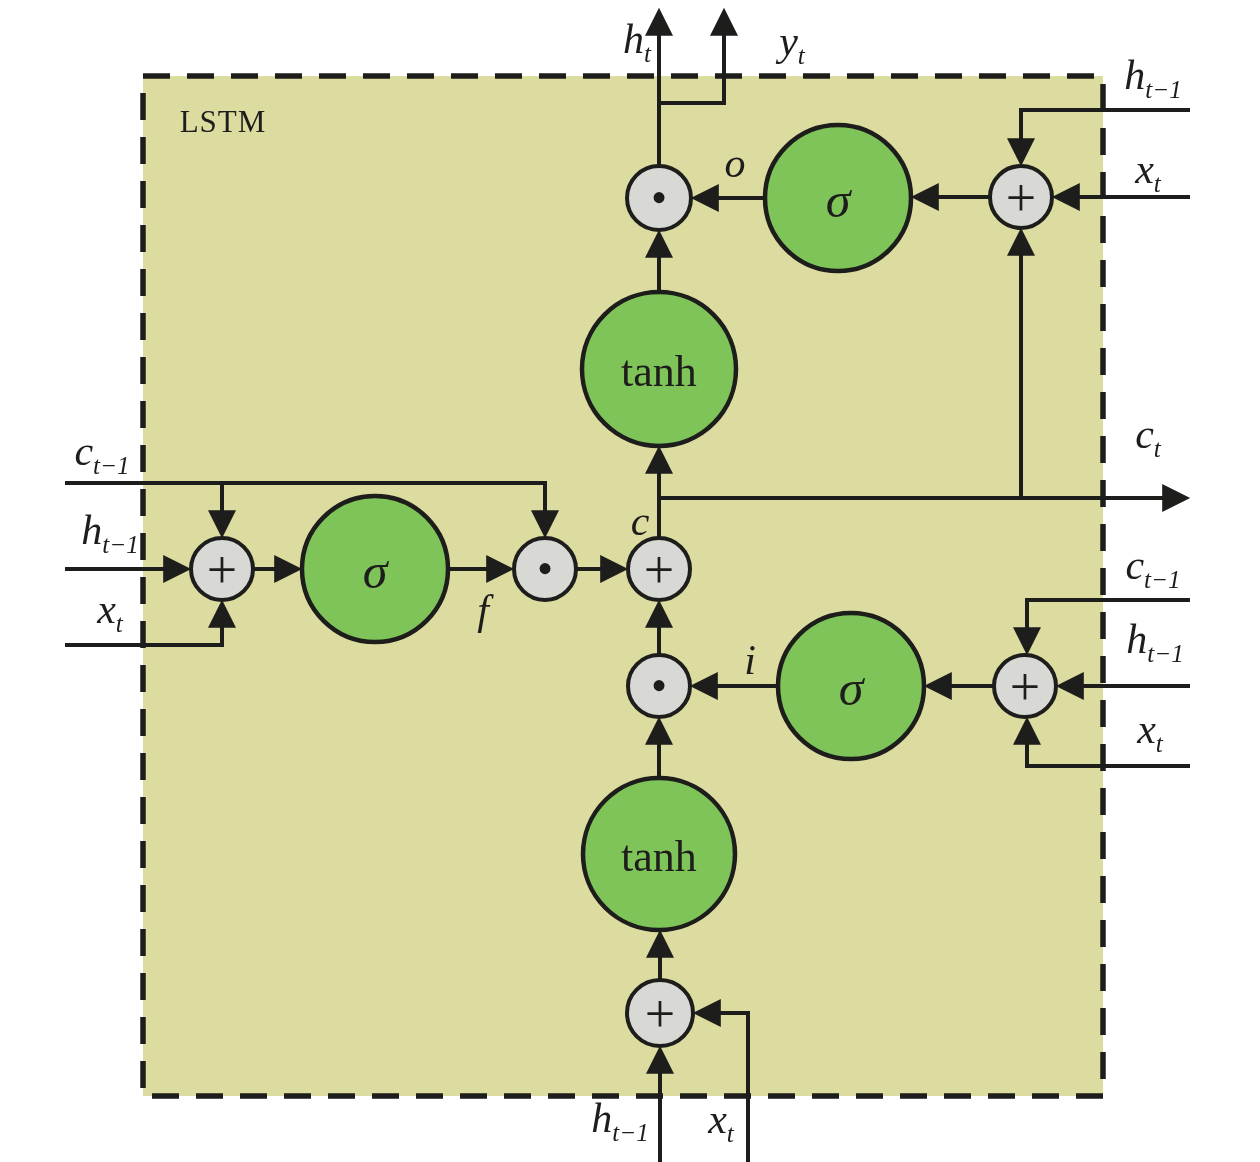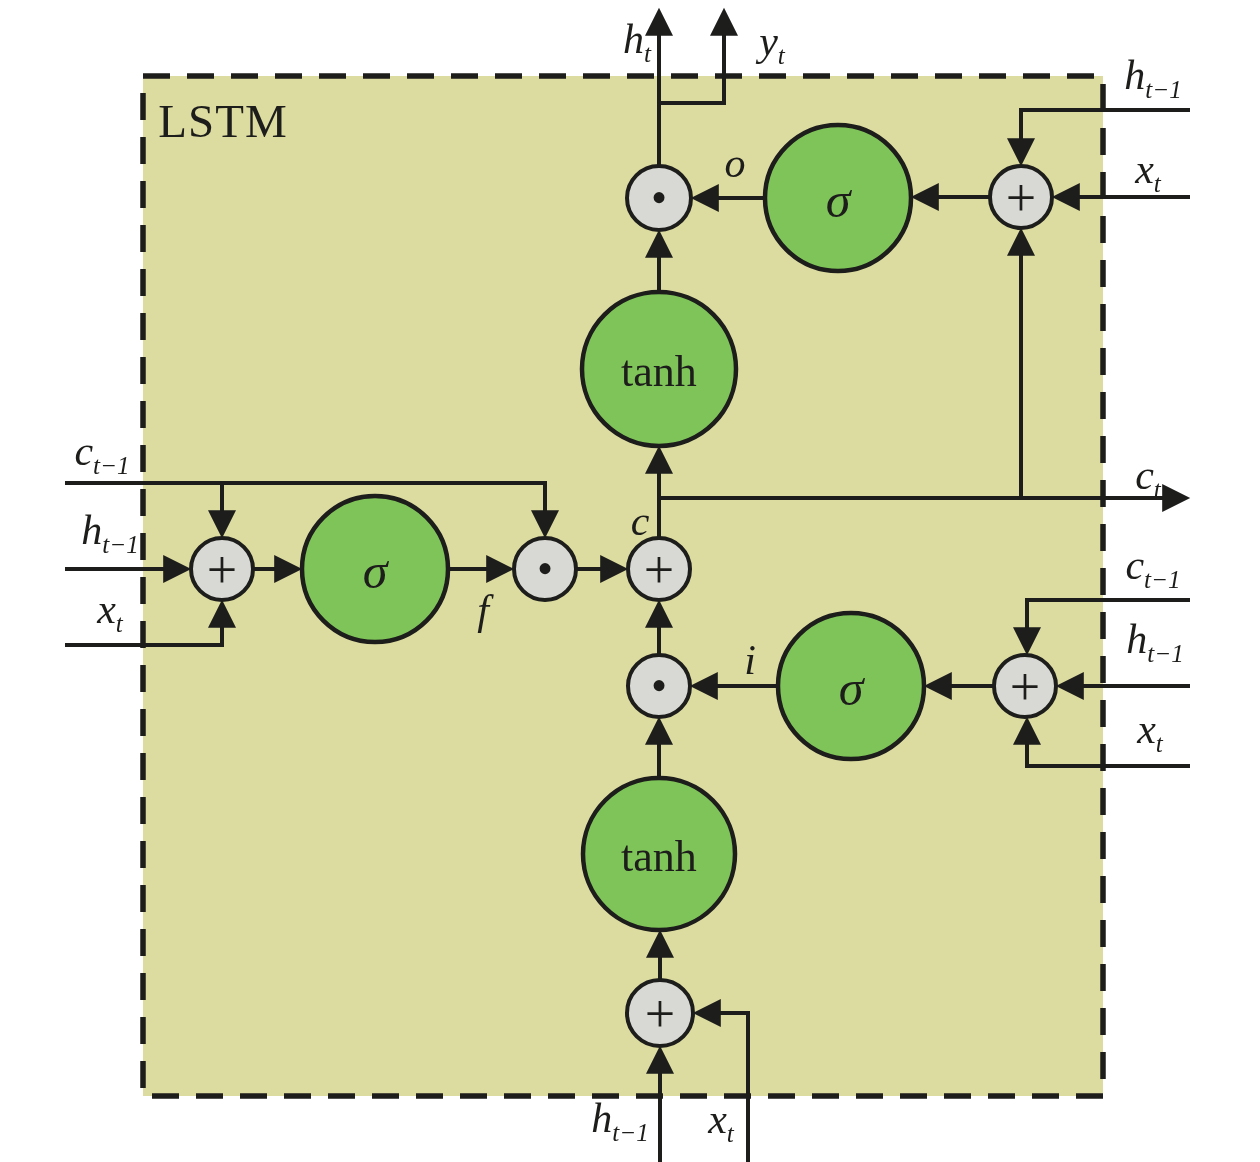--- a/index.html
+++ b/index.html
@@ -23,21 +23,21 @@
   .sigma { font-size:50px; font-style:italic; }
   .tanh  { font-size:44px; }
   .op-plus { font-size:54px; }
   .op-dot  { font-size:46px; }
   .lbl {
     position:absolute; transform:translate(-50%,-50%);
     font-style:italic; font-size:42px; line-height:1;
     color:#1d1d1b; white-space:nowrap;
   }
   .lbl sub { font-size:0.6em; line-height:1; }
-  .title { font-style:normal; font-size:47px; letter-spacing:1px; }
+  .title { font-style:normal; font-size:31px; letter-spacing:1px; }
 </style>
 </head>
 <body>
 
 <div class="stage">
 
   <svg width="1260" height="1162" viewBox="0 0 1260 1162">
     <defs>
       <marker id="ah" viewBox="0 0 10 10" refX="8.5" refY="5" markerWidth="8" markerHeight="7" orient="auto-start-reverse">
         <path d="M0,0 L10,5 L0,10 z" fill="#1d1d1b"></path>
@@ -102,33 +102,33 @@
     <text class="node-label op-dot" x="659" y="197">•</text>
     <text class="node-label op-dot" x="545" y="568">•</text>
     <text class="node-label op-dot" x="659" y="685">•</text>
   </svg>
 
   <div class="lbl title" style="left:223px; top:121px">LSTM</div>
 
   <div class="lbl" style="left:637px; top:42px">
     <span>h</span><sub>t</sub>
   </div>
-  <div class="lbl" style="left:772px; top:44px">
+  <div class="lbl" style="left:792px; top:44px">
     <span>y</span><sub>t</sub>
   </div>
   <div class="lbl" style="left:1153px; top:78px">
     <span>h</span><sub>t−1</sub>
   </div>
   <div class="lbl" style="left:1148px; top:172px">
     <span>x</span><sub>t</sub>
   </div>
   <div class="lbl" style="left:735px; top:163px">
     <span>o</span>
   </div>
-  <div class="lbl" style="left:1148px; top:478px">
+  <div class="lbl" style="left:1148px; top:437px">
     <span>c</span><sub>t</sub>
   </div>
   <div class="lbl" style="left:102px; top:454px">
     <span>c</span><sub>t−1</sub>
   </div>
   <div class="lbl" style="left:110px; top:533px">
     <span>h</span><sub>t−1</sub>
   </div>
   <div class="lbl" style="left:110px; top:612px">
     <span>x</span><sub>t</sub>

